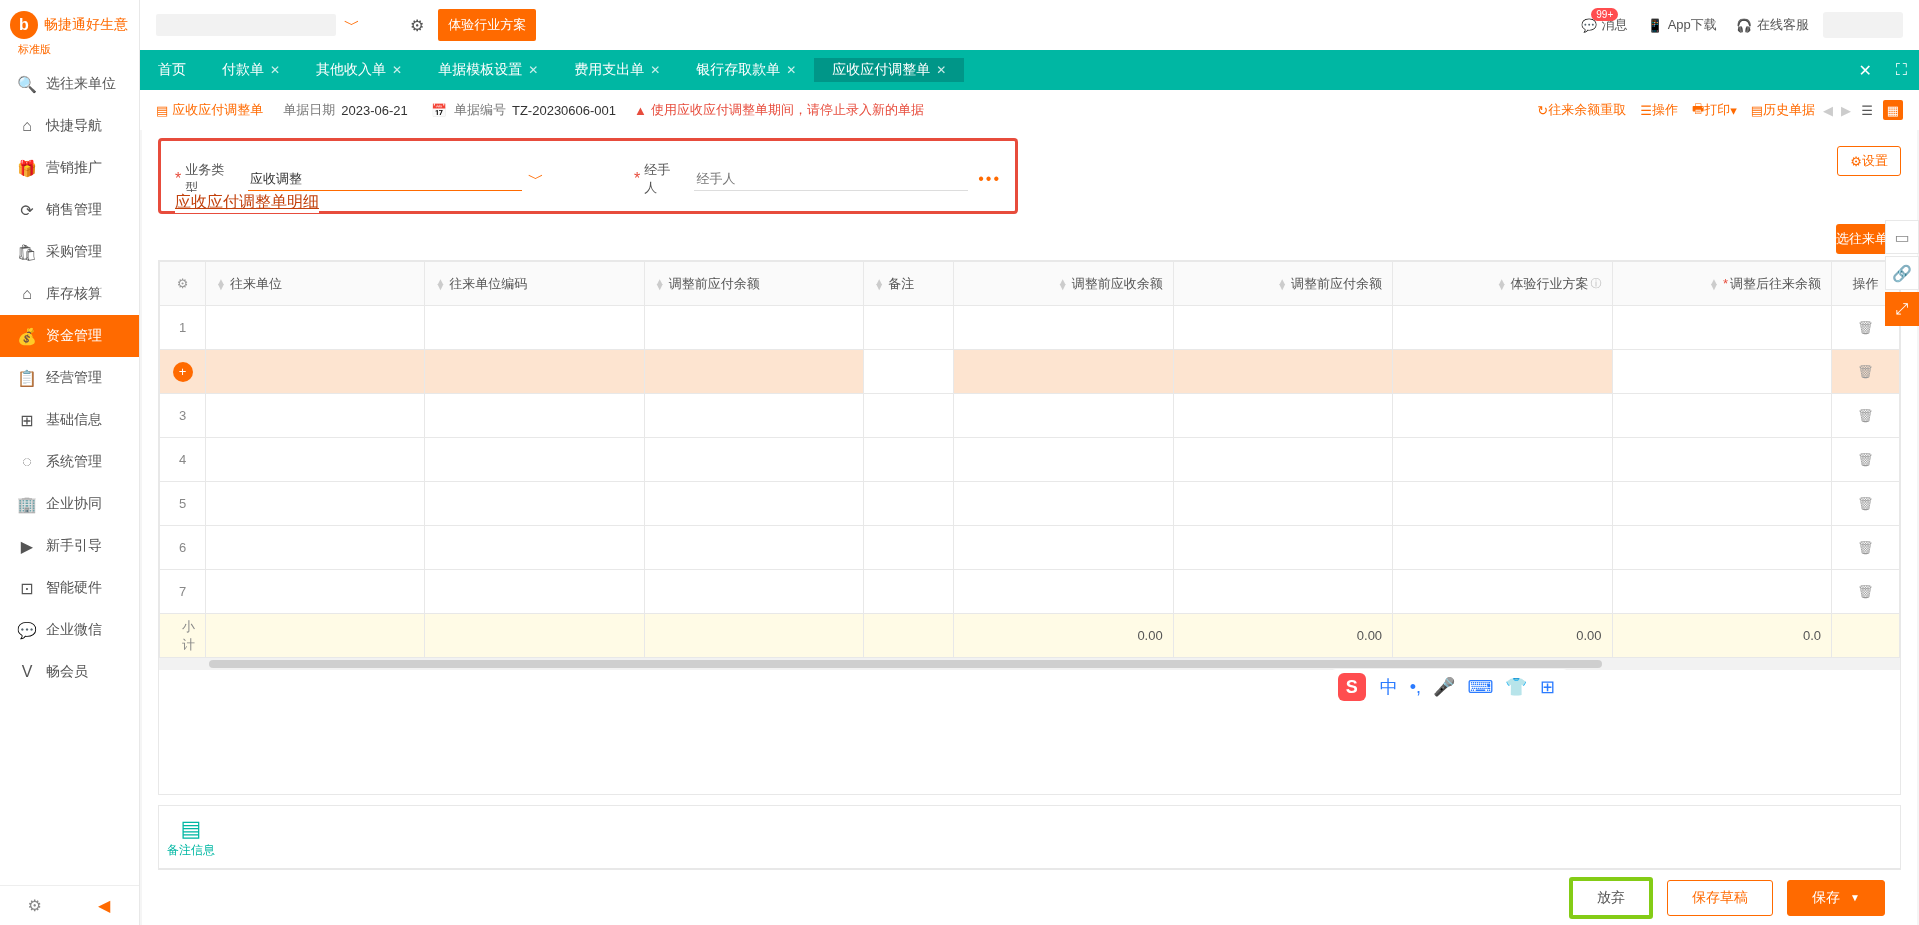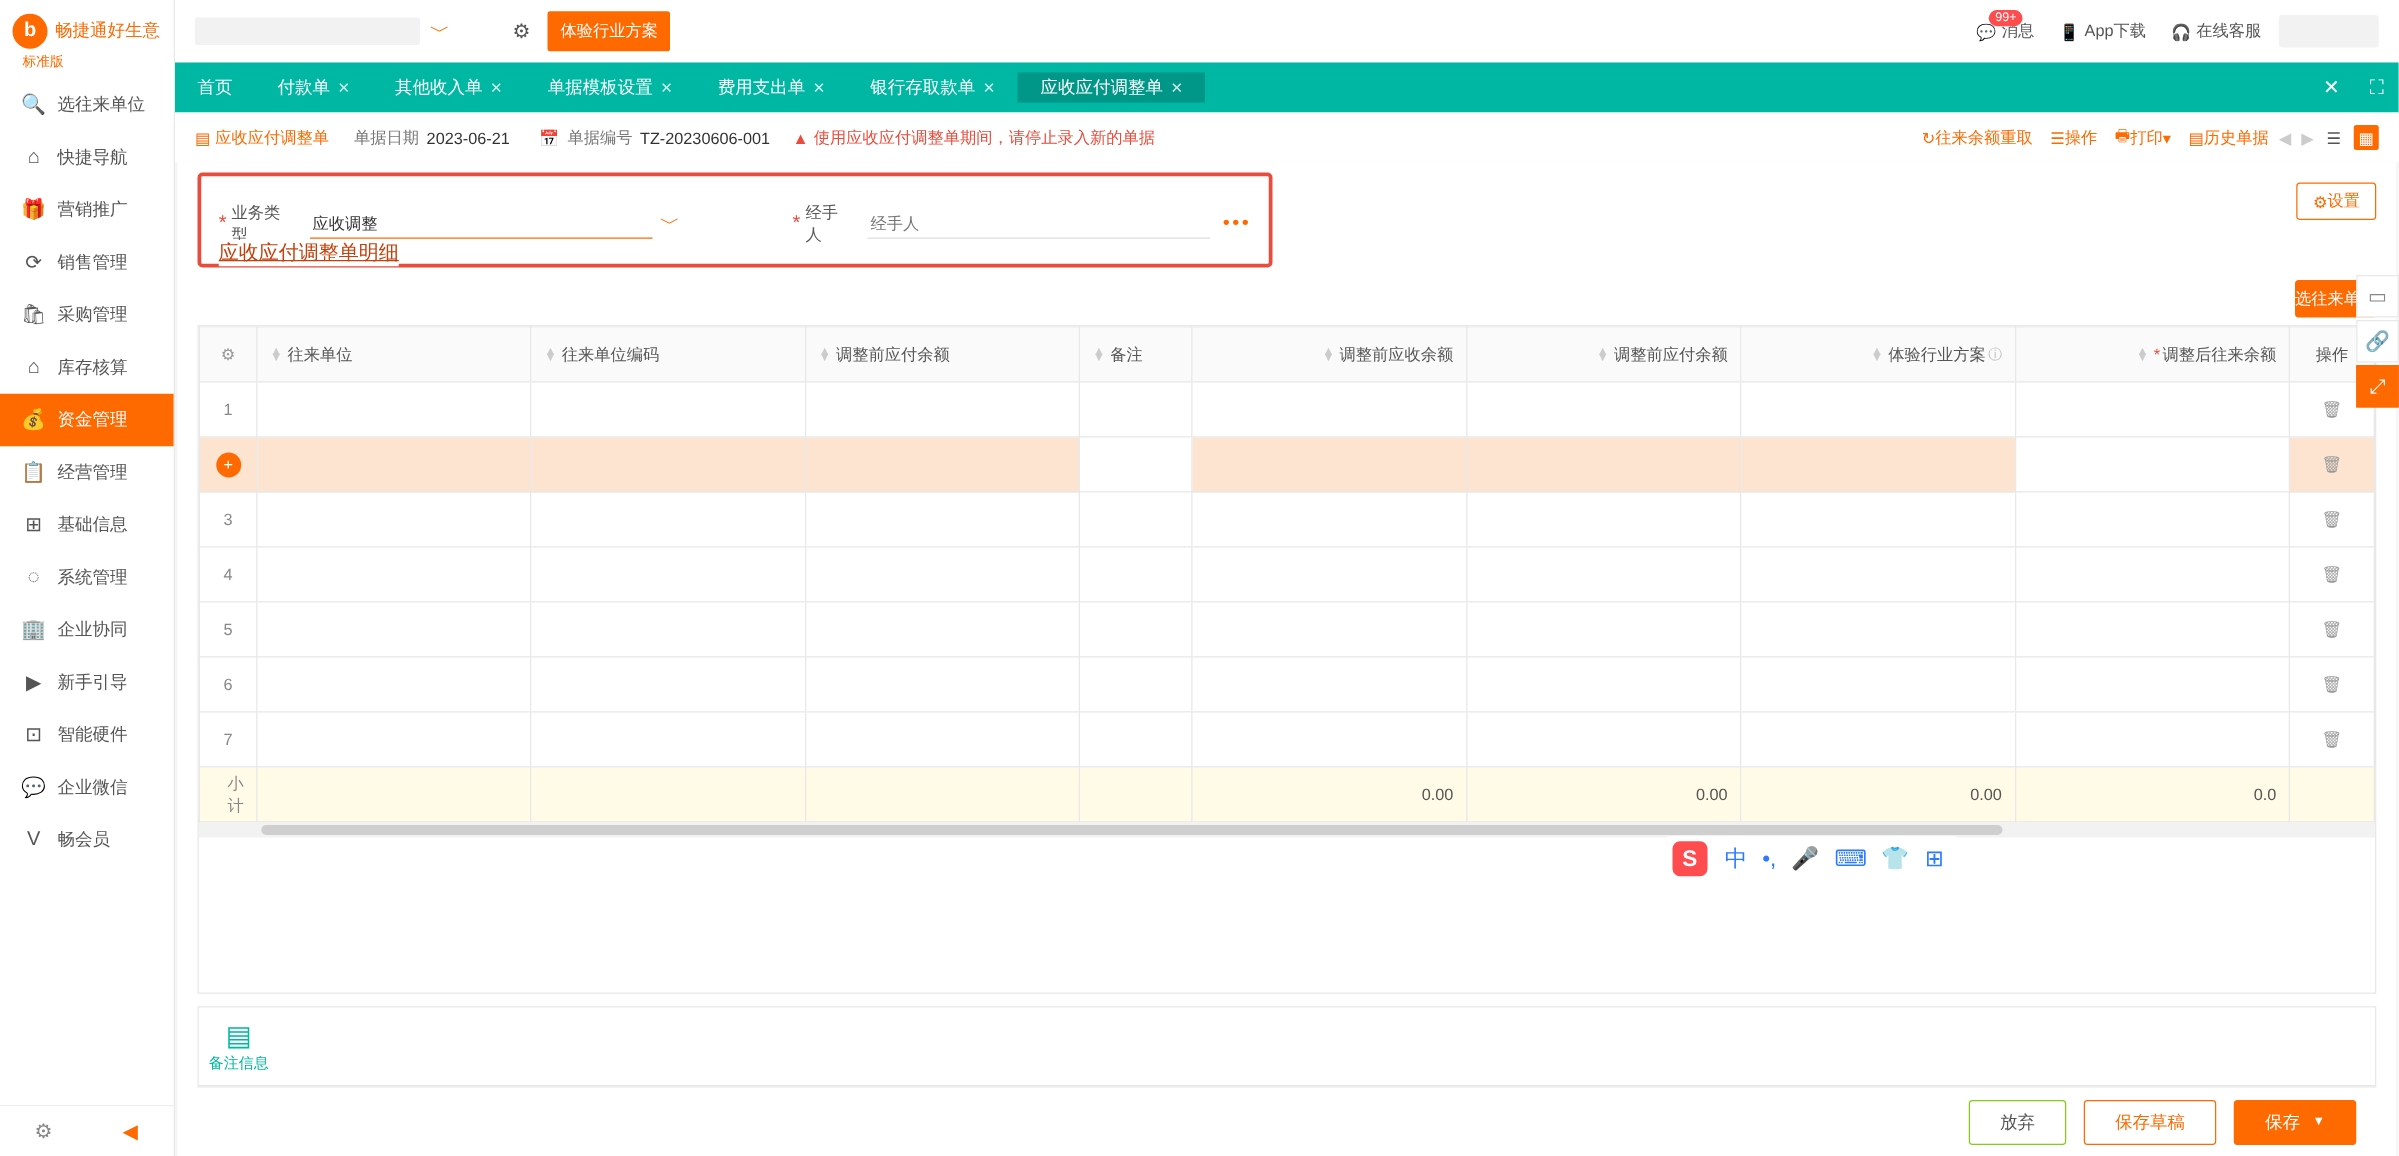--- a/index.html
+++ b/index.html
@@ -86,21 +86,21 @@
 .hscroll-thumb { position: absolute; left: 50px; width: 80%; height: 8px; top: 2px; background: #cfcfcf; border-radius: 4px; }
 
 .remark-box { border: 1px solid #e8e8e8; margin-top: 10px; display: flex; align-items: center; height: 64px; }
 .remark-side { width: 64px; display: flex; flex-direction: column; align-items: center; justify-content: center; color: #00b7a3; font-size: 12px; }
 .remark-side .ric { font-size: 22px; }
 .remark-input { flex: 1; border: none; font-size: 13px; color: #333; padding: 0 12px; }
 .remark-input::placeholder { color: #bbb; }
 
 .footer { height: 56px; border-top: 1px solid #e8e8e8; display: flex; align-items: center; justify-content: flex-end; padding: 0 16px; gap: 14px; }
 .fbtn { padding: 8px 24px; font-size: 14px; border-radius: 3px; cursor: pointer; }
-.fbtn.ghost { background: #fff; border: 1px solid #84cc16; color: #555; }
+.fbtn.ghost { background: #fff; border: 4px solid #84cc16; color: #555; }
 .fbtn.outline { background: #fff; border: 1px solid #ff6a00; color: #ff6a00; }
 .fbtn.primary { background: #ff6a00; border: 1px solid #ff6a00; color: #fff; display: flex; align-items: center; }
 .fbtn.primary .dd { margin-left: 10px; font-size: 10px; }
 
 .right-float { position: absolute; right: 0; top: 220px; display: flex; flex-direction: column; }
 .rf { width: 34px; height: 34px; background: #fff; border: 1px solid #e8e8e8; display: flex; align-items: center; justify-content: center; color: #888; cursor: pointer; margin-bottom: 2px; }
 .rf.act { background: #ff6a00; color: #fff; border-color: #ff6a00; }
 
 .ime-bar { position: absolute; right: 350px; bottom: 220px; display: flex; align-items: center; background: #fff; border-radius: 6px; padding: 4px 8px; }
 .ime-logo { width: 28px; height: 28px; background: #ff4d4f; border-radius: 6px; color: #fff; display: flex; align-items: center; justify-content: center; font-weight: bold; font-size: 18px; margin-right: 8px; }

